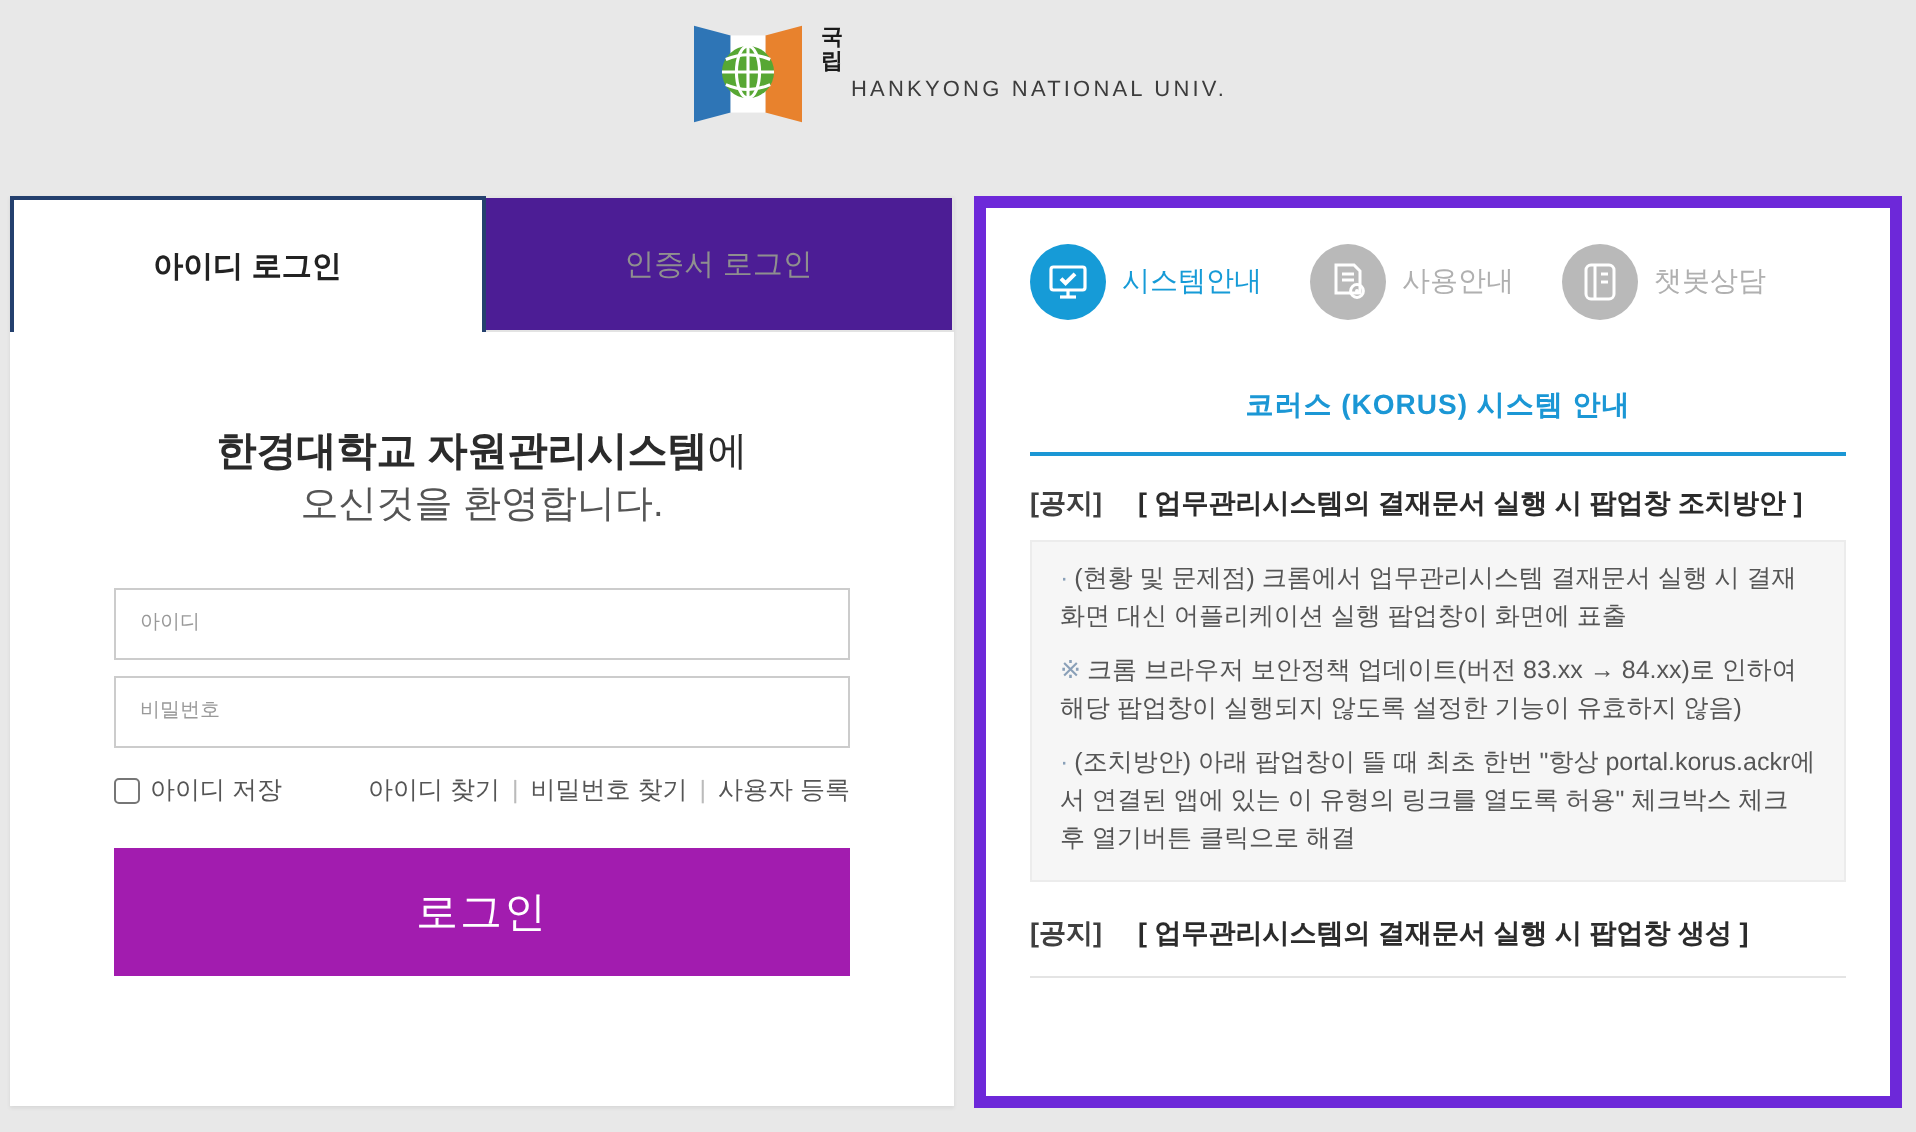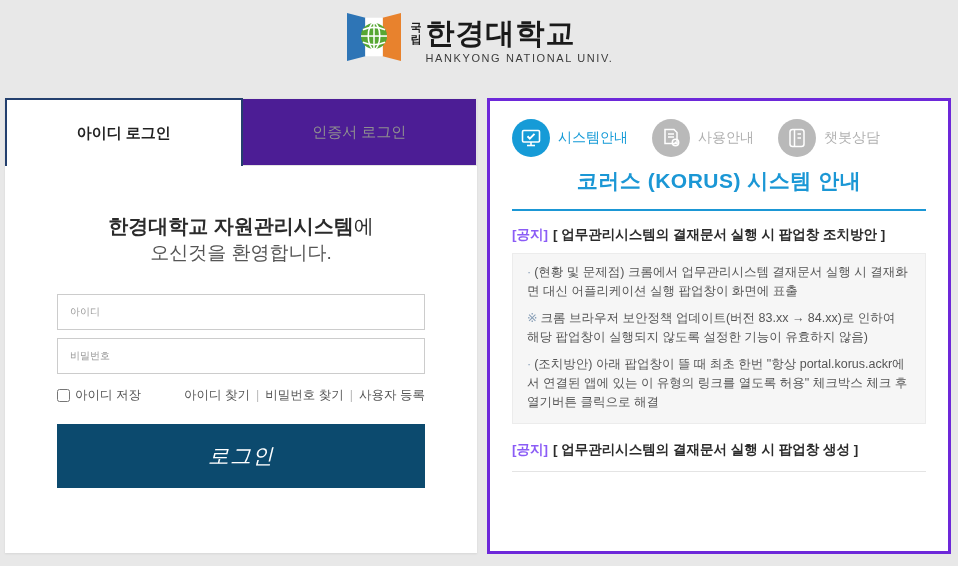--- a/index.html
+++ b/index.html
@@ -5,21 +5,21 @@
   * { margin:0; padding:0; box-sizing:border-box; }
   html,body { width:958px; height:566px; }
   body {
     background:#e8e8e8;
     font-family:"Liberation Sans","DejaVu Sans",sans-serif;
     color:#222;
     overflow:hidden;
   }
   
   .header { height:98px; display:flex; align-items:flex-start; justify-content:center; padding-top:10px; }
-  .logo { display:flex; align-items:flex-end; gap:8px; }
+  .logo { display:flex; align-items:flex-start; gap:8px; }
   .logo-mark { width:58px; height:54px; flex:0 0 auto; }
   .logo-text { display:flex; flex-direction:column; }
   .logo-row { display:flex; align-items:flex-start; gap:3px; }
   .logo-prefix { font-size:11px; font-weight:bold; width:12px; line-height:1.05; word-break:break-all; margin-top:4px; color:#1a1a1a; }
   .logo-name { font-size:29px; font-weight:bold; color:#1a1a1a; letter-spacing:1px; line-height:1.1; }
   .logo-sub { font-size:11px; color:#3c3c3c; letter-spacing:1.6px; margin-top:2px; margin-left:15px; }
   
   .content { display:flex; padding:0 7px 0 5px; gap:10px; align-items:flex-start; }
   
   .login-panel { width:472px; height:455px; background:#fff; box-shadow:0 1px 2px rgba(0,0,0,.08); }
@@ -39,37 +39,37 @@
   }
   .field::placeholder { color:#999; opacity:1; }
   .options { display:flex; justify-content:space-between; align-items:center; margin-top:5px; font-size:12.5px; color:#555; }
   .save { display:flex; align-items:center; gap:5px; cursor:pointer; }
   .save input { width:13px; height:13px; accent-color:#24406e; }
   .links { display:flex; align-items:center; gap:6px; }
   .links a { color:#555; text-decoration:none; cursor:pointer; }
   .links .sep { color:#bbb; }
   .login-btn {
     display:block; width:100%; height:64px; margin-top:20px;
-    background:#0c4a6e; color:#fff; border:0; font-size:21px; letter-spacing:1px;
-    cursor:pointer; font-family:inherit;font-style:italic;
+    background:#a21caf; color:#fff; border:0; font-size:21px; letter-spacing:1px;
+    cursor:pointer; font-family:inherit;
   }
   
-  .info-panel { flex:1; height:456px; background:#fff; border:3px solid #6d28d9; padding:14px 22px 0; }
+  .info-panel { flex:1; height:456px; background:#fff; border:6px solid #6d28d9; padding:14px 22px 0; }
   .info-tabs { display:flex; align-items:center; gap:24px; padding:4px 0 2px; }
   .info-tab { display:flex; align-items:center; gap:8px; cursor:pointer; }
   .circle { width:38px; height:38px; border-radius:50%; display:flex; align-items:center; justify-content:center; flex:0 0 auto; }
   .circle.blue { background:#169bd7; }
   .circle.gray { background:#b9b9b9; }
   .info-tab-label { font-size:14px; }
   .info-tab.active .info-tab-label { color:#169bd7; }
   .info-tab.inactive .info-tab-label { color:#b0b0b0; }
-  .info-title { text-align:center; font-size:21px; font-weight:bold; color:#1b97d5; margin-top:8px; letter-spacing:.5px; }
+  .info-title { text-align:center; font-size:14px; font-weight:bold; color:#1b97d5; margin-top:32px; letter-spacing:.5px; }
   .title-rule { height:2px; background:#1b97d5; margin:14px 0 6px; }
   .notice-head { padding:9px 0 7px; font-size:13.5px; font-weight:bold; cursor:pointer; }
-  .notice-head .tag { color:#8b5cf6; margin-right:5px; }
+  .notice-head .tag { color:#404040; margin-right:18px; }
   .notice-head .ntitle { color:#2b2b2b; }
   .notice-box {
     background:#f6f6f6; border:1px solid #ececec; padding:9px 14px 10px;
     font-size:12.5px; color:#555; line-height:1.55; margin:2px 0 8px;
   }
   .notice-box p { margin:0 0 7px; }
   .notice-box p:last-child { margin-bottom:0; }
   .notice-box .marker { color:#8aa0b8; margin-right:3px; }
   .divider { border-top:1px solid #e4e4e4; margin:5px 0; }
 </style>
@@ -89,21 +89,20 @@
           <ellipse cx="30" cy="27" rx="6" ry="13.5"></ellipse>
           <line x1="16.5" y1="27" x2="43.5" y2="27"></line>
           <path d="M18.5,20.5 Q30,15.5 41.5,20.5"></path>
           <path d="M18.5,33.5 Q30,38.5 41.5,33.5"></path>
           <line x1="30" y1="13.5" x2="30" y2="40.5"></line>
         </g>
       </svg>
       <div class="logo-text">
         <div class="logo-row">
           <span class="logo-prefix">국립</span>
-          <span class="logo-name">한경대학교</span>
         </div>
         <span class="logo-sub">HANKYONG NATIONAL UNIV.</span>
       </div>
     </div>
   </header>
 
   <main class="content">
 
     <section class="login-panel">
       <div class="tabs">

